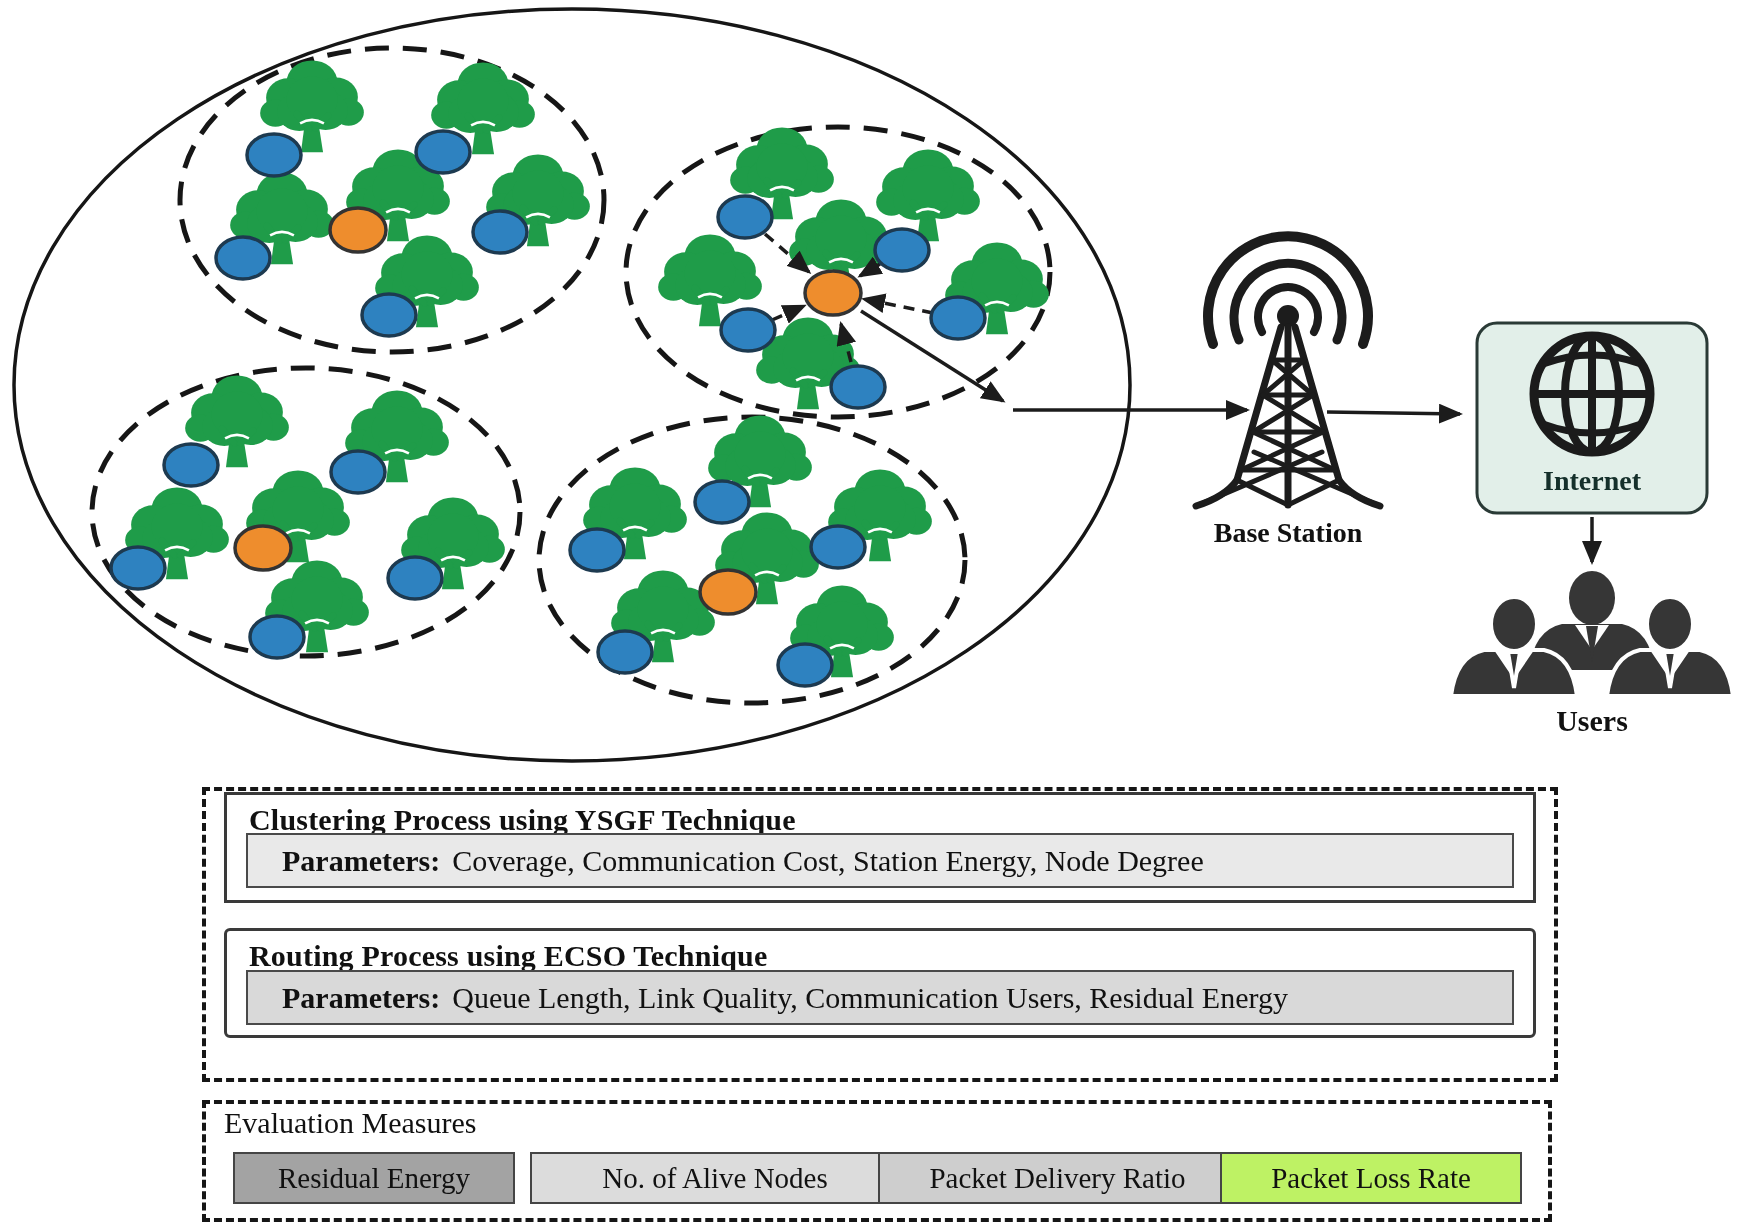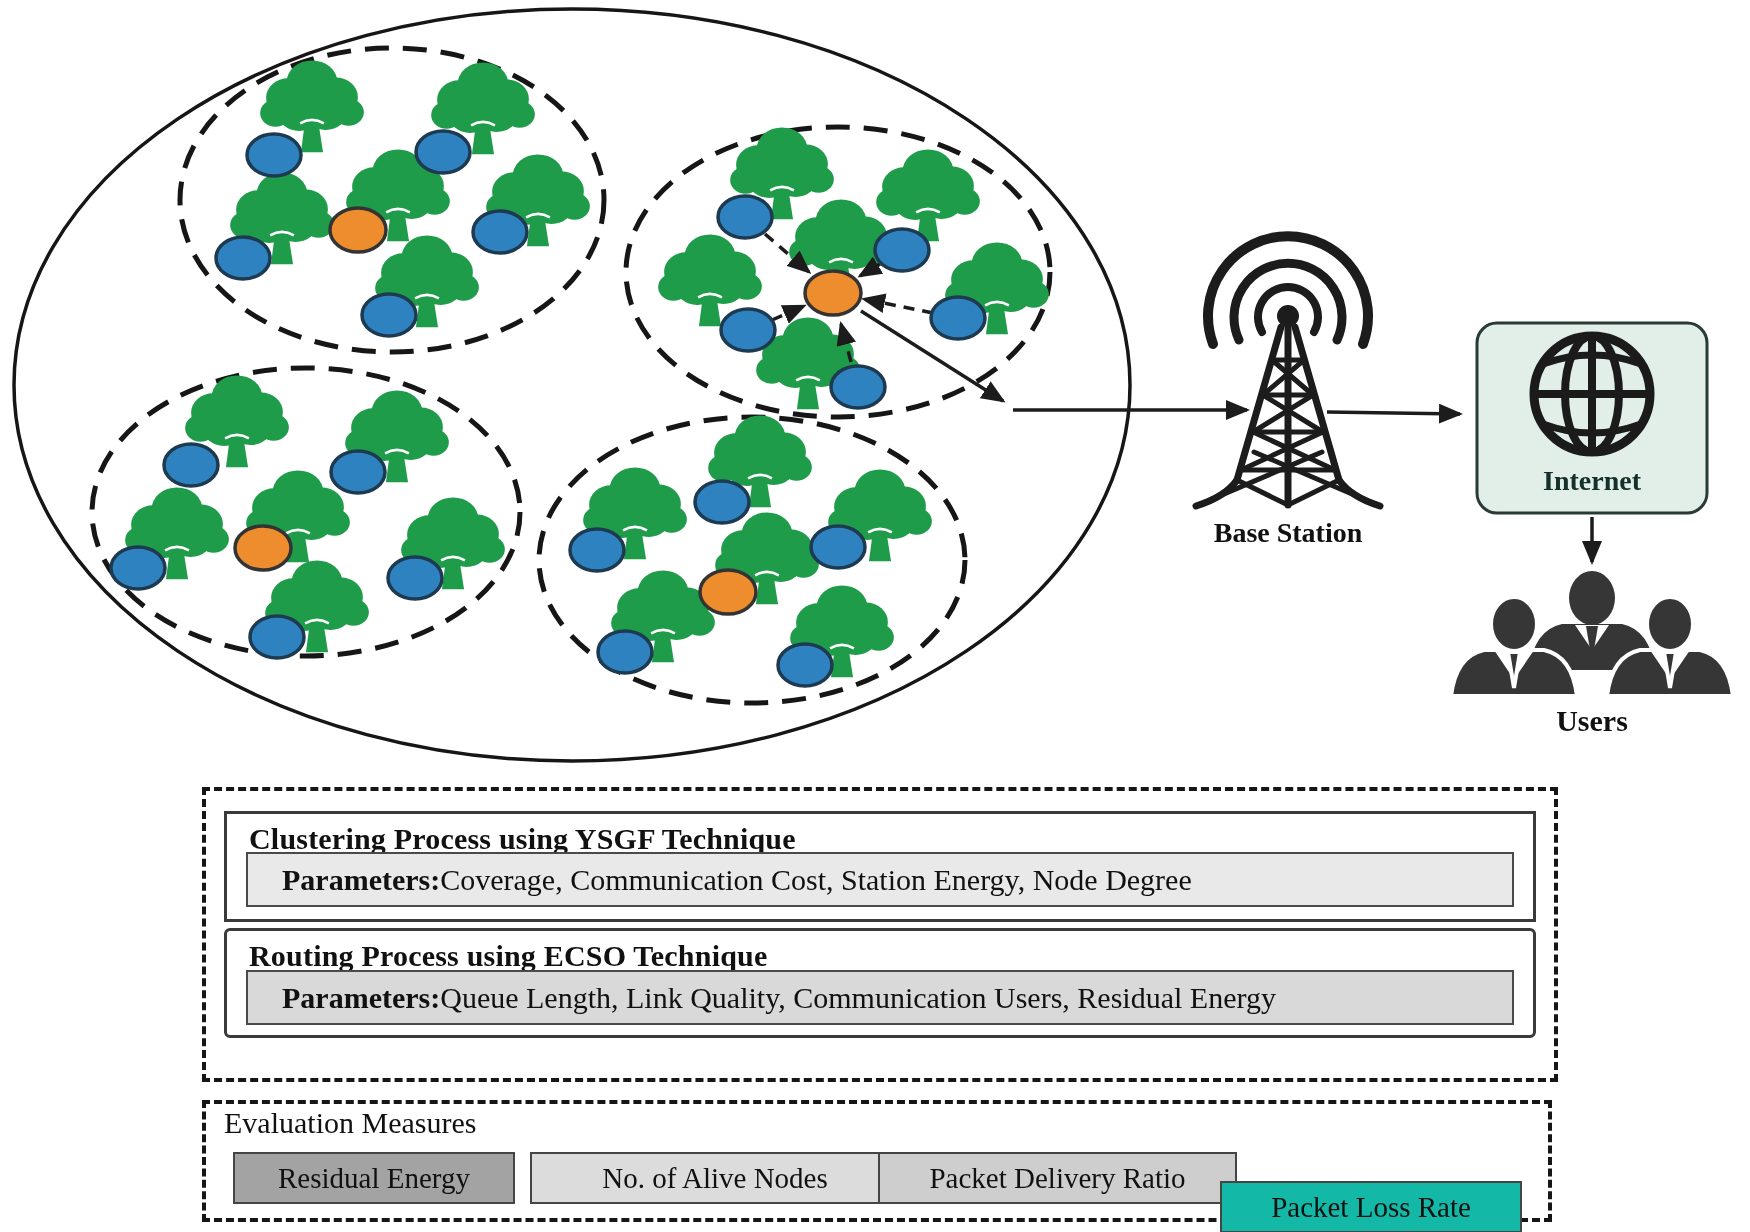--- a/index.html
+++ b/index.html
@@ -11,47 +11,47 @@
 
   
   .proc-outer {
     position:absolute; left:202px; top:787px; width:1356px; height:295px;
     border:4px dashed #161616; box-sizing:border-box; background:#fff;
   }
   .proc-box {
     position:absolute; left:18px; width:1312px; border:3px solid #3a3a3a;
     background:#fff; box-sizing:border-box;
   }
-  .proc-box.b1 { top:20px;  height:111px; }
+  .proc-box.b1 { top:1px;  height:111px; }
   .proc-box.b2 { top:137px; height:110px;border-radius:6px; }
   .proc-title { font-weight:bold; font-size:30px; padding:8px 0 0 22px; letter-spacing:.2px; }
   .param-box {
     position:absolute; left:19px; width:1268px; height:55px; top:38px;
     border:2.5px solid #4a4a4a; box-sizing:border-box;
     display:flex; align-items:center; padding-left:34px; font-size:30px;
   }
   .b1 .param-box { background:#e9e9e9; }
   .b2 .param-box { background:#d9d9d9; top:39px; }
-  .param-label { font-weight:bold; }
+  .param-label { font-weight:bold; margin-right:12px; }
 
   
   .eval-outer {
     position:absolute; left:202px; top:1100px; width:1350px; height:122px;
     border:4px dashed #161616; box-sizing:border-box; background:#fff;
   }
   .eval-title { position:absolute; left:18px; top:2px; font-weight:normal; font-size:30px; }
   .eval-box {
     position:absolute; top:48px; height:52px; border:2.5px solid #454545;
     box-sizing:border-box; display:flex; align-items:center; justify-content:center;
     font-size:29px; white-space:nowrap;
   }
   .eval-box.m0 { left:27px;   width:282px; background:#a3a3a3; }
   .eval-box.m1 { left:324px;  width:370px; background:#dcdcdc; }
   .eval-box.m2 { left:672px;  width:359px; background:#cecece; }
-  .eval-box.m3 { left:1014px; width:302px; background:#14b8a6;margin-top:29px; }
+  .eval-box.m3 { left:1014px; width:302px; background:#bef264; }
 </style>
 </head>
 <body>
 
 <div class="stage">
 
 <svg class="diagram" width="1750" height="1232" viewBox="0 0 1750 1232">
   <defs>
     <marker id="ah" markerUnits="userSpaceOnUse" markerWidth="24" markerHeight="20" refX="21" refY="10" orient="auto">
       <path d="M0,0 L24,10 L0,20 Z" fill="#1c1c1c"></path>

